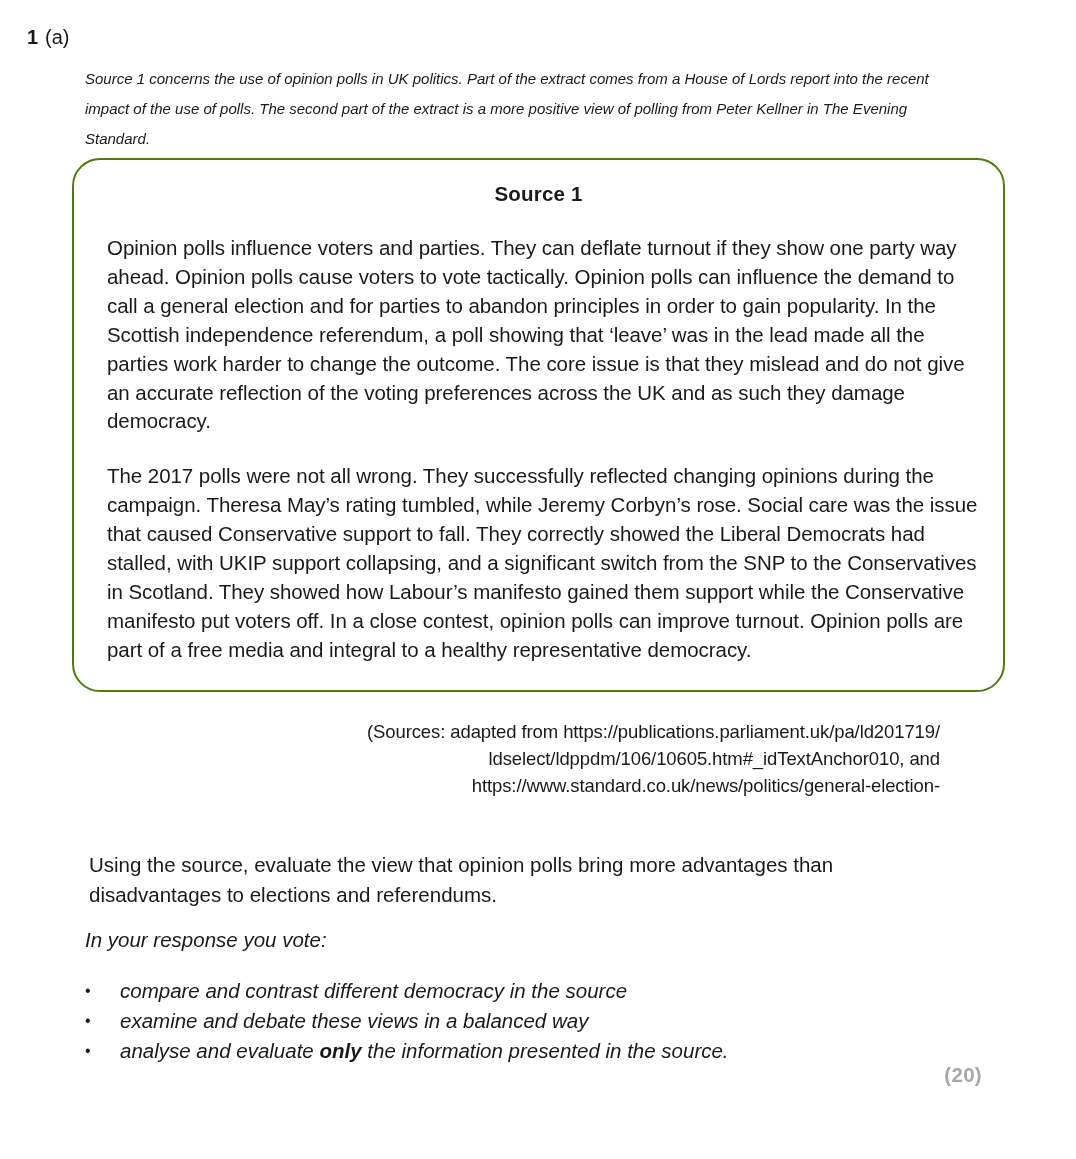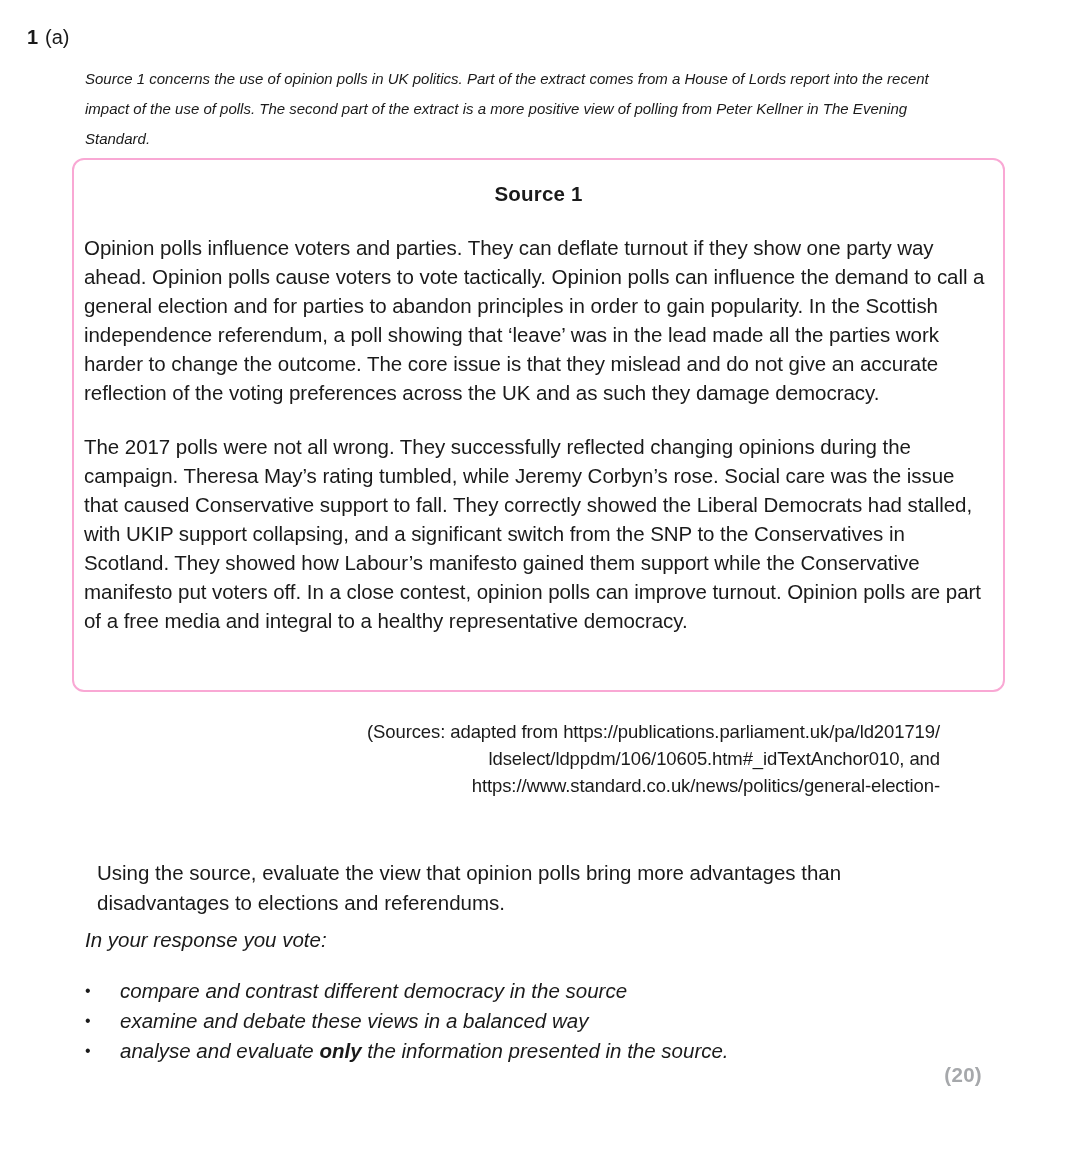--- a/index.html
+++ b/index.html
@@ -58,34 +58,34 @@
   }
 
   
   .source-box {
     position: absolute;
     left: 72px;
     top: 158px;
     width: 933px;
     height: 534px;
     box-sizing: border-box;
-    border: 2px solid #f9a8d4;
-    border-radius: 12px;
+    border: 2px solid #4d7c0f;
+    border-radius: 28px;
     background: #ffffff;
   }
   .source-title {
     text-align: center;
     font-size: 20.5px;
     font-weight: bold;
     margin-top: 21px;
     line-height: 26px;
     letter-spacing: 0.2px;
   }
   .source-body {
-    padding: 0 18px 0 10px;
+    padding: 0 18px 0 33px;
   }
   .source-para {
     font-size: 20.5px;
     line-height: 28.9px;
     margin: 0;
     text-align: left;
     letter-spacing: -0.05px;
   }
   .source-para.first { margin-top: 27px; }
   .source-para.second { margin-top: 26px; }
@@ -104,21 +104,21 @@
 
   
   .task {
     position: absolute;
     left: 85px;
     top: 846px;
     width: 880px;
     font-size: 20.5px;
     line-height: 30px;
   }
-  .task-prompt { margin: 12px; }
+  .task-prompt { margin: 4px; }
   .response-lead {
     position: absolute;
     left: 85px;
     top: 925px;
     font-size: 20.5px;
     line-height: 30px;
     font-style: italic;
   }
 
   .bullets {

